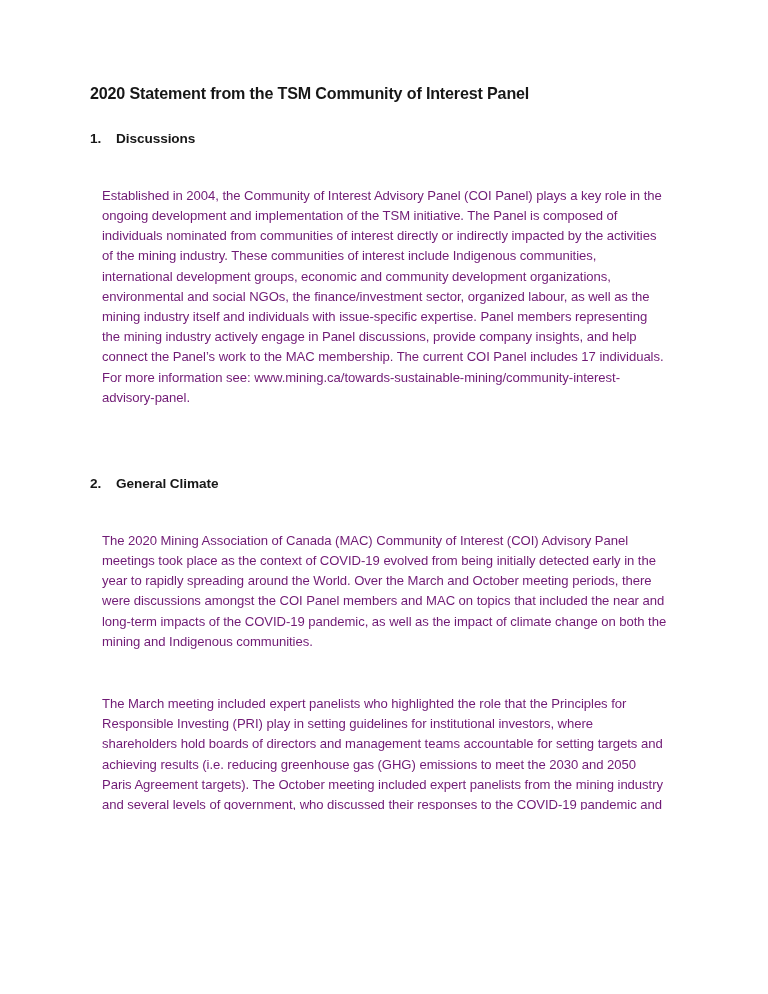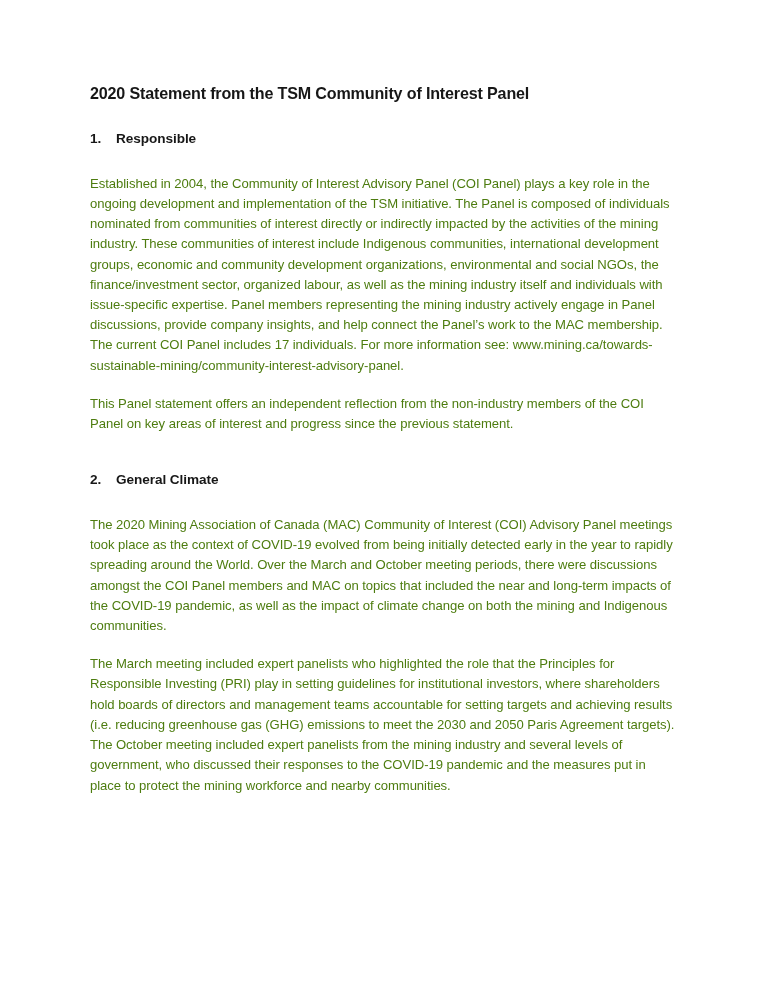--- a/index.html
+++ b/index.html
@@ -42,23 +42,23 @@
   }
   .section-heading .num {
     width: 26px;
     flex: 0 0 26px;
   }
   .section-heading .htext {
     letter-spacing: -0.005em;
   }
   p.body-text {
     font-size: 13.1px;
-    color: #4d7c0f;
+    color: #701a75;
     line-height: 1.545;
-    margin: 0;
+    margin: 12px;
     letter-spacing: -0.004em;
     text-align: left;
   }
   .sp-title-to-h1 { height: 26px; }
   .sp-h1-to-p    { height: 26px; }
   .sp-p-to-p     { height: 18px; }
   .sp-p-to-h2    { height: 37px; }
   .sp-h2-to-p    { height: 26px; }
   .sp-p-to-bullets { height: 21px; }
 
@@ -99,30 +99,29 @@
 <div class="page">
 
   <div class="content">
 
     <h1 class="doc-title">2020 Statement from the TSM Community of Interest Panel</h1>
 
     <div class="sp-title-to-h1"></div>
 
     <div class="section-heading">
       <span class="num">1.</span>
-      <span class="htext">Responsible</span>
+      <span class="htext">Discussions</span>
     </div>
 
     <div class="sp-h1-to-p"></div>
 
     <p class="body-text">Established in 2004, the Community of Interest Advisory Panel (COI Panel) plays a key role in the ongoing development and implementation of the TSM initiative. The Panel is composed of individuals nominated from communities of interest directly or indirectly impacted by the activities of the mining industry.  These communities of interest include Indigenous communities, international development groups, economic and community development organizations, environmental and social NGOs, the finance/investment sector, organized labour, as well as the mining industry itself and individuals with issue-specific expertise. Panel members representing the mining industry actively engage in Panel discussions, provide company insights, and help connect the Panel’s work to the MAC membership. The current COI Panel includes 17 individuals. For more information see: www.mining.ca/towards-sustainable-mining/community-interest-advisory-panel.</p>
 
     <div class="sp-p-to-p"></div>
 
-    <p class="body-text">This Panel statement offers an independent reflection from the non-industry members of the COI Panel on key areas of interest and progress since the previous statement.</p>
 
     <div class="sp-p-to-h2"></div>
 
     <div class="section-heading">
       <span class="num">2.</span>
       <span class="htext">General Climate</span>
     </div>
 
     <div class="sp-h2-to-p"></div>
 

